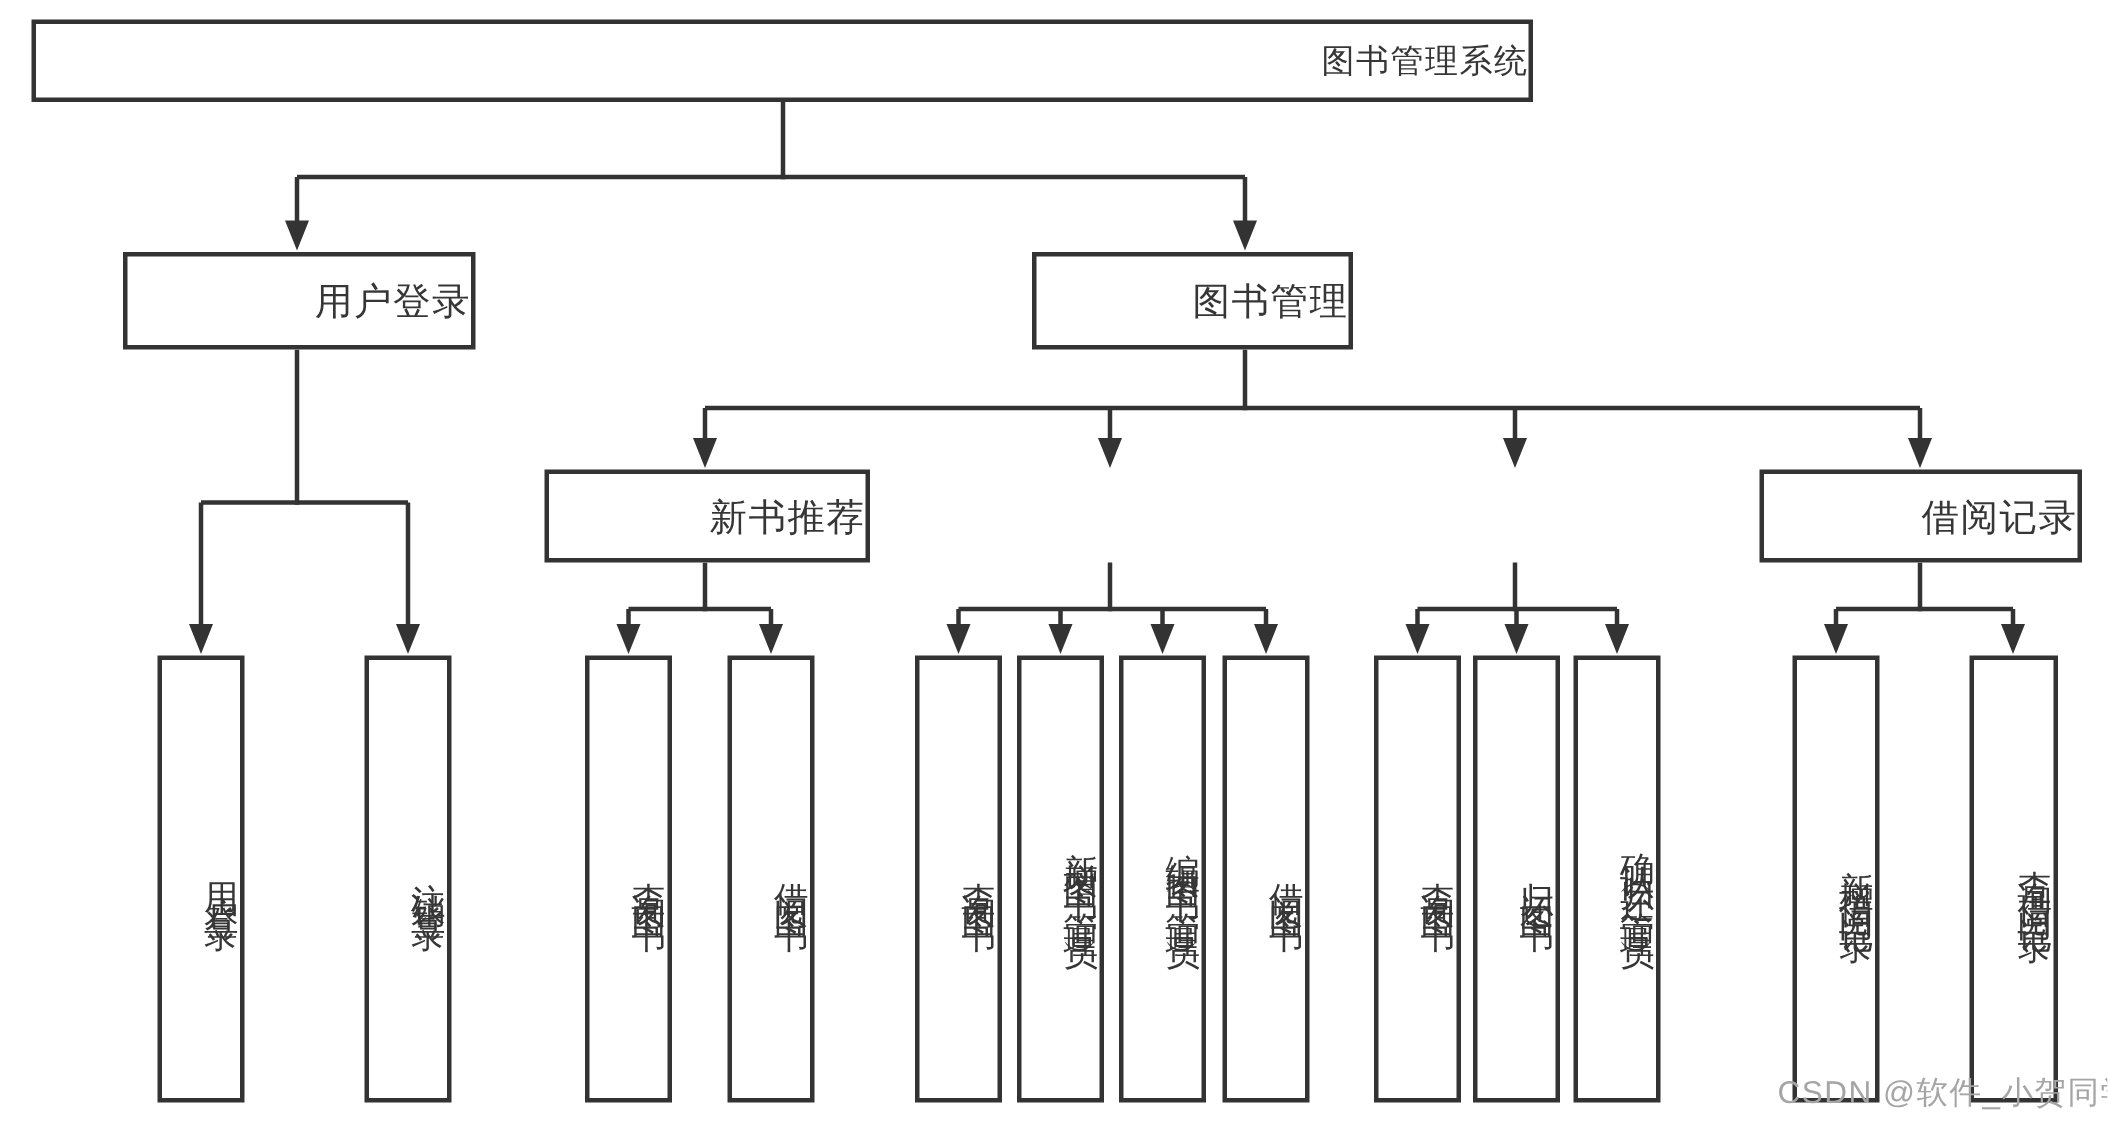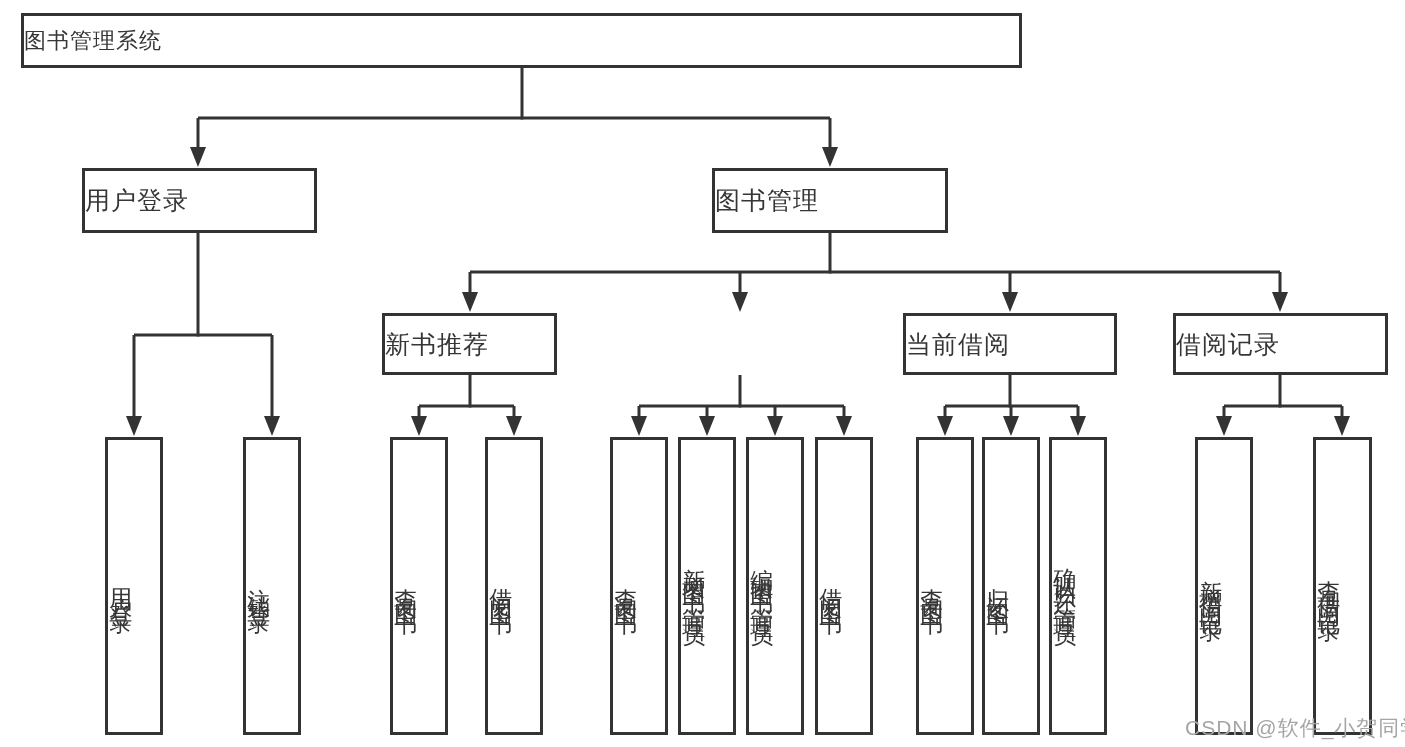--- a/index.html
+++ b/index.html
@@ -12,21 +12,21 @@
   body{font-family:"Liberation Sans","DejaVu Sans",sans-serif;}
   .stage{position:relative;width:1405px;height:747px;background:#ffffff;overflow:hidden;}
   svg.conn{position:absolute;left:0;top:0;width:1405px;height:747px;}
   svg.conn line{stroke:var(--line);stroke-width:3;}
   svg.conn polygon{fill:var(--line);}
   .box{
     position:absolute;
     box-sizing:border-box;
     background:var(--box-fill);
     border:3px solid var(--line);
-    display:flex;align-items:center;justify-content:flex-start;
+    display:flex;align-items:center;justify-content:flex-end;
     color:var(--text);
   }
   .box .lbl{white-space:nowrap;}
   .root-box{font-size:22px;letter-spacing:1px;}
   .l2-box,.l3-box{font-size:25px;letter-spacing:1px;}
   .v-box{font-size:23px;}
   .v-box .lbl{
     writing-mode:vertical-rl;
     text-orientation:mixed;
     letter-spacing:8px;
@@ -123,29 +123,26 @@
     </g>
   </svg>
 
   <div class="box root-box" style="left:21px;top:13px;width:1001px;height:55px">
     <span class="lbl">图书管理系统</span>
   </div>
 
   <div class="box l2-box" style="left:82px;top:168px;width:235px;height:65px">
     <span class="lbl">用户登录</span>
   </div>
-  <div class="box l2-box" style="left:712px;top:168px;width:236px;height:65px">
+  <div class="box l2-box" style="left:688px;top:168px;width:214px;height:65px">
     <span class="lbl">图书管理</span>
   </div>
 
-  <div class="box l3-box" style="left:382px;top:313px;width:175px;height:62px">
+  <div class="box l3-box" style="left:363px;top:313px;width:217px;height:62px">
     <span class="lbl">新书推荐</span>
-  </div>
-  <div class="box l3-box" style="left:903px;top:313px;width:214px;height:62px">
-    <span class="lbl">当前借阅</span>
   </div>
   <div class="box l3-box" style="left:1173px;top:313px;width:215px;height:62px">
     <span class="lbl">借阅记录</span>
   </div>
 
   <div class="box v-box" style="left:105px;top:437px;width:58px;height:298px">
     <span class="lbl">用户登录</span>
   </div>
   <div class="box v-box" style="left:243px;top:437px;width:58px;height:298px">
     <span class="lbl">注销登录</span>

